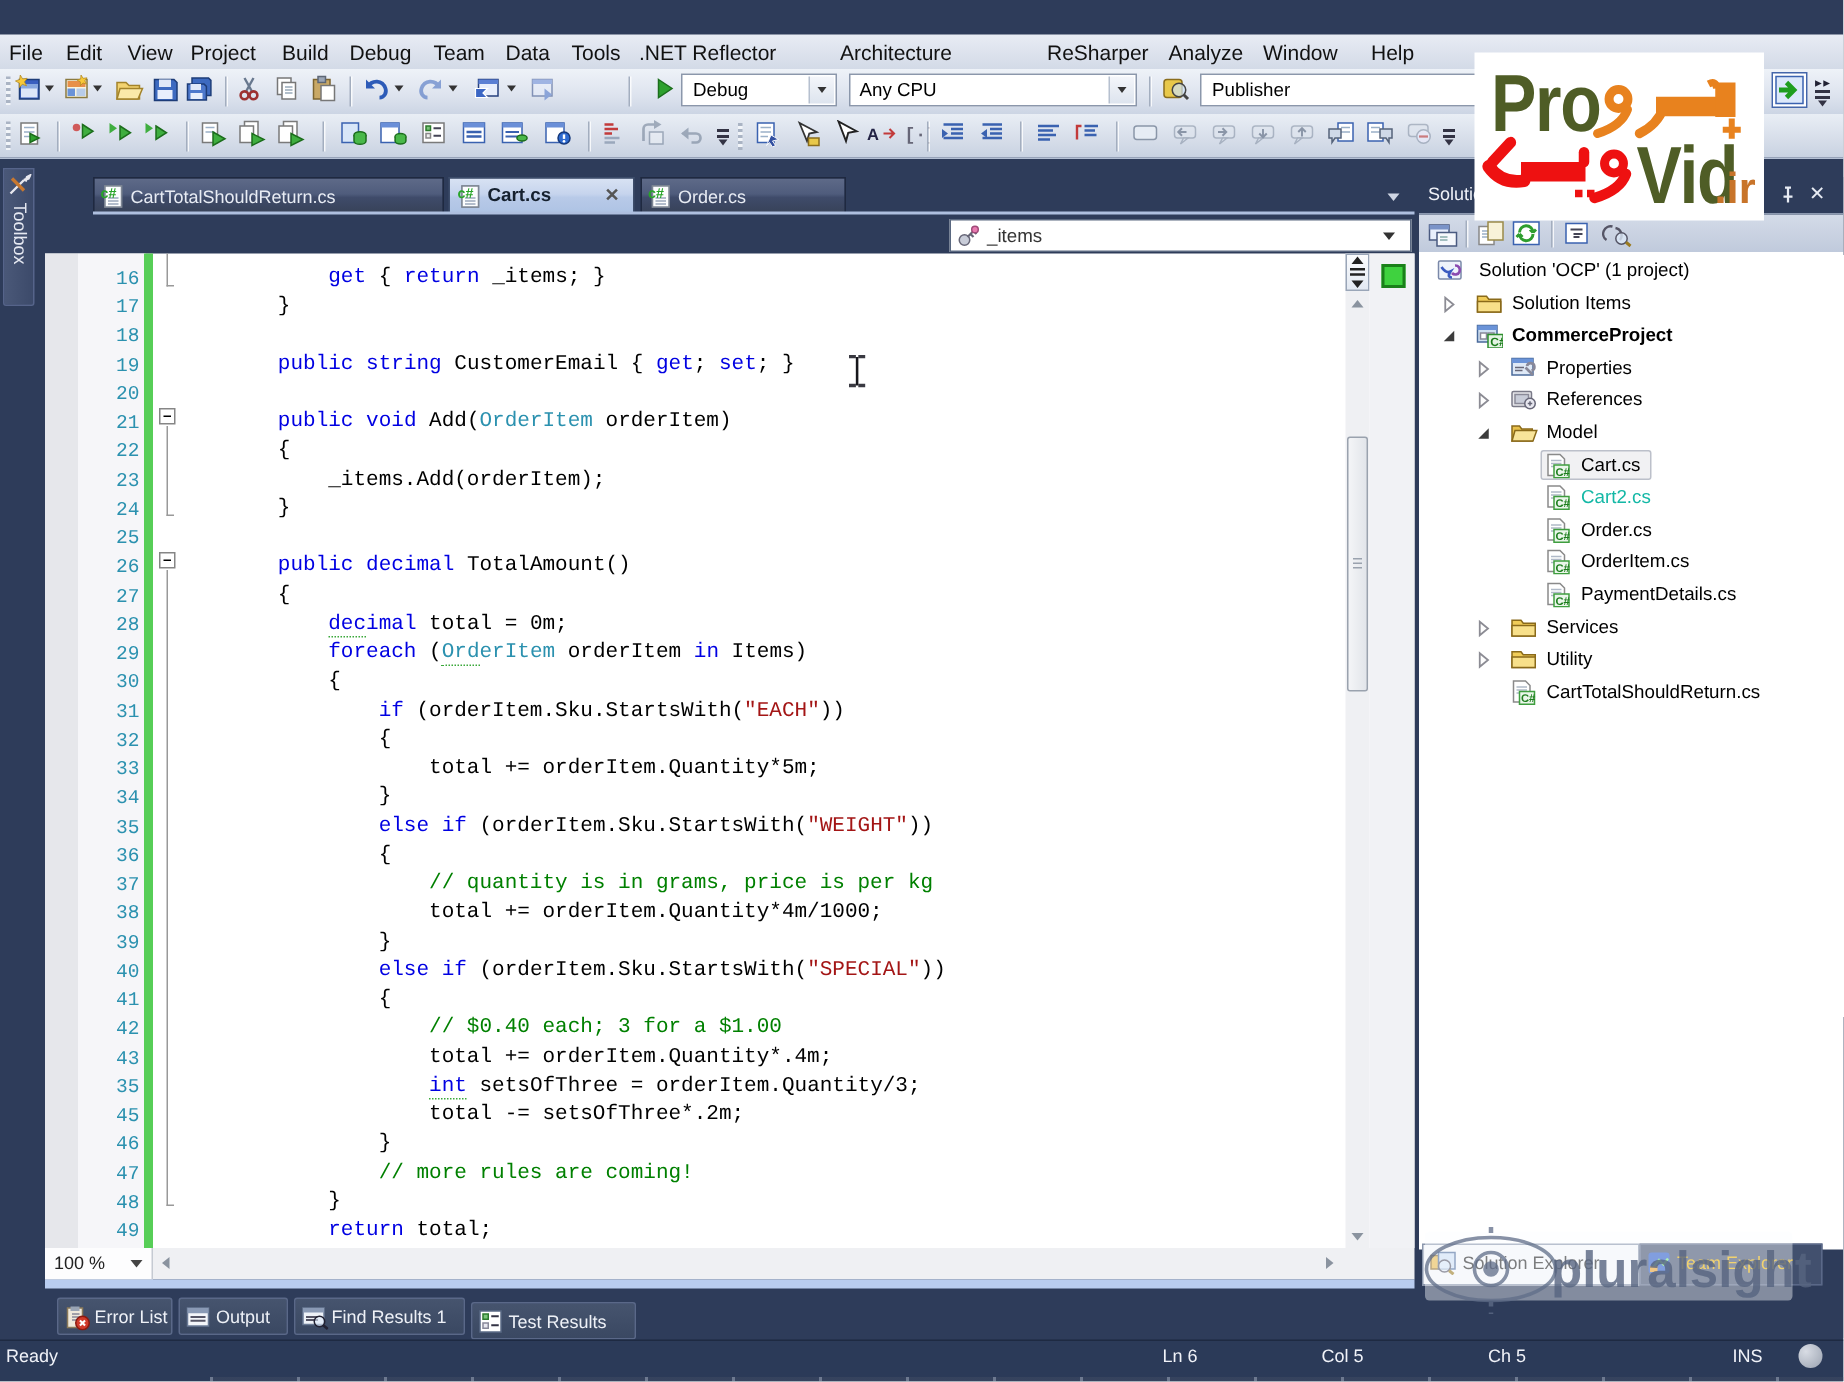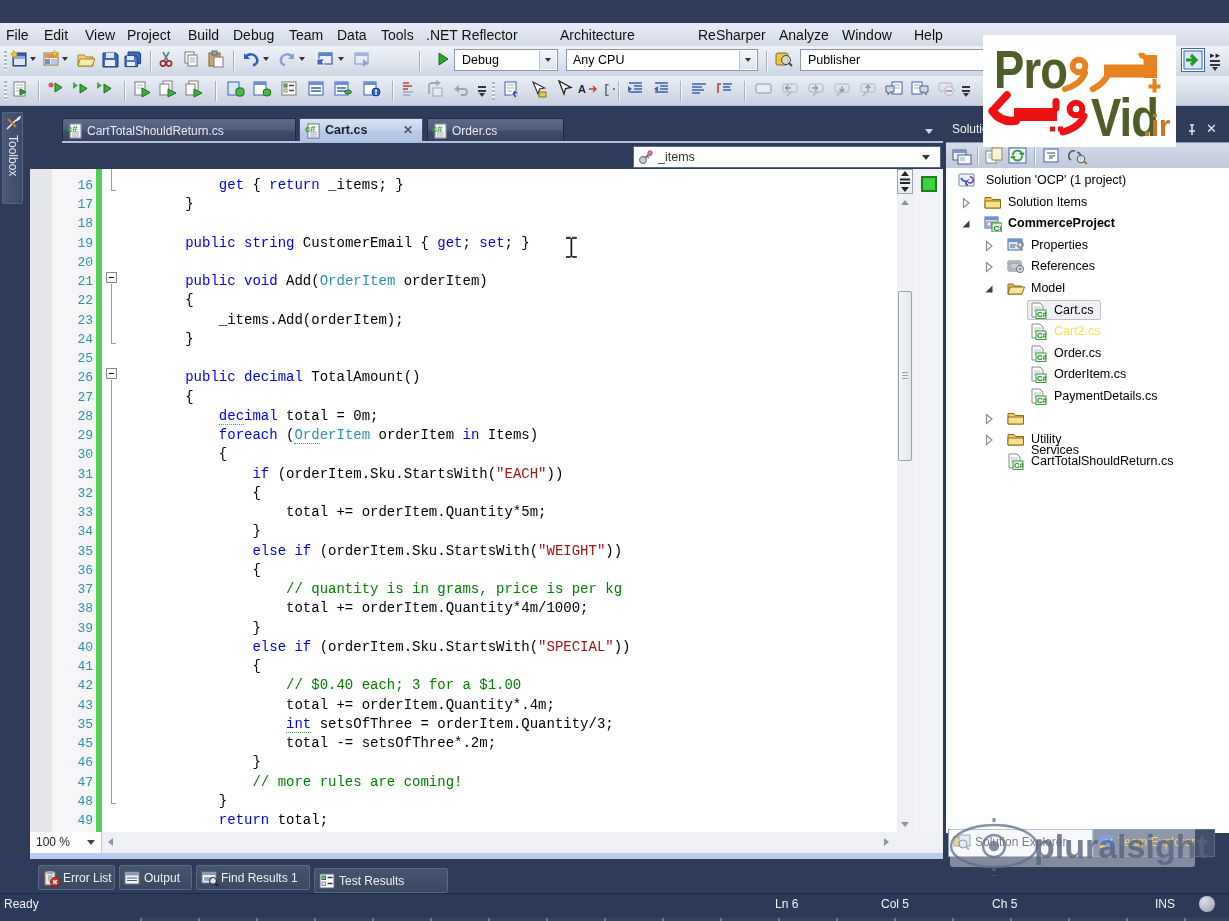--- a/index.html
+++ b/index.html
@@ -566,21 +566,21 @@
           <rect x="6" y="8" width="10" height="8.5" fill="#eaf6ea" stroke="#3f9e3f"></rect>
           <text x="7" y="15" font-size="7.5" font-weight="bold" fill="#1e7e1e" font-family="Liberation Sans">C#</text>
         </svg></div>
       <div class="abs" style="left:1054px;top:302.6px;font-size:12.5px;font-weight:normal;color:#000;">Cart.cs</div>
       <div class="abs" style="left:1030px;top:323.2px;"><svg width="17" height="17">
           <path d="M2 1 h8 l3 3 v11 H2 z" fill="#fff" stroke="#8a8a8a"></path>
           <path d="M4 5 h7 M4 7 h7 M4 9 h4" stroke="#b0bac8" stroke-width="0.9"></path>
           <rect x="6" y="8" width="10" height="8.5" fill="#eaf6ea" stroke="#3f9e3f"></rect>
           <text x="7" y="15" font-size="7.5" font-weight="bold" fill="#1e7e1e" font-family="Liberation Sans">C#</text>
         </svg></div>
-      <div class="abs" style="left:1054px;top:324.2px;font-size:12.5px;font-weight:normal;color:#fde047;">Cart2.cs</div>
+      <div class="abs" style="left:1054px;top:324.2px;font-size:12.5px;font-weight:normal;color:#14b8a6;">Cart2.cs</div>
       <div class="abs" style="left:1030px;top:344.8px;"><svg width="17" height="17">
           <path d="M2 1 h8 l3 3 v11 H2 z" fill="#fff" stroke="#8a8a8a"></path>
           <path d="M4 5 h7 M4 7 h7 M4 9 h4" stroke="#b0bac8" stroke-width="0.9"></path>
           <rect x="6" y="8" width="10" height="8.5" fill="#eaf6ea" stroke="#3f9e3f"></rect>
           <text x="7" y="15" font-size="7.5" font-weight="bold" fill="#1e7e1e" font-family="Liberation Sans">C#</text>
         </svg></div>
       <div class="abs" style="left:1054px;top:345.8px;font-size:12.5px;font-weight:normal;color:#000;">Order.cs</div>
       <div class="abs" style="left:1030px;top:366.4px;"><svg width="17" height="17">
           <path d="M2 1 h8 l3 3 v11 H2 z" fill="#fff" stroke="#8a8a8a"></path>
           <path d="M4 5 h7 M4 7 h7 M4 9 h4" stroke="#b0bac8" stroke-width="0.9"></path>
@@ -595,21 +595,21 @@
           <text x="7" y="15" font-size="7.5" font-weight="bold" fill="#1e7e1e" font-family="Liberation Sans">C#</text>
         </svg></div>
       <div class="abs" style="left:1054px;top:389.0px;font-size:12.5px;font-weight:normal;color:#000;">PaymentDetails.cs</div>
       <svg class="abs" style="left:985px;top:412.6px" width="9" height="12">
         <path d="M1.5 1.5 L7 6 L1.5 10.5 Z" fill="#fdfdfd" stroke="#8c8c94" stroke-width="1.2"></path>
       </svg>
       <div class="abs" style="left:1007px;top:409.6px;"><svg width="19" height="16">
           <path d="M1 3.5 h6 l1.5 2 h8 v8.5 H1 z" fill="#f0cc58" stroke="#8a6a1a"></path>
           <path d="M1 7 h15.5 v7 H1 z" fill="#f8e08a" stroke="#8a6a1a"></path>
         </svg></div>
-      <div class="abs" style="left:1031px;top:410.6px;font-size:12.5px;font-weight:normal;color:#000;margin-top:32px;">Services</div>
+      <div class="abs" style="left:1031px;top:410.6px;font-size:12.5px;font-weight:normal;color:#000;">Services</div>
       <svg class="abs" style="left:985px;top:434.2px" width="9" height="12">
         <path d="M1.5 1.5 L7 6 L1.5 10.5 Z" fill="#fdfdfd" stroke="#8c8c94" stroke-width="1.2"></path>
       </svg>
       <div class="abs" style="left:1007px;top:431.2px;"><svg width="19" height="16">
           <path d="M1 3.5 h6 l1.5 2 h8 v8.5 H1 z" fill="#f0cc58" stroke="#8a6a1a"></path>
           <path d="M1 7 h15.5 v7 H1 z" fill="#f8e08a" stroke="#8a6a1a"></path>
         </svg></div>
       <div class="abs" style="left:1031px;top:432.2px;font-size:12.5px;font-weight:normal;color:#000;">Utility</div>
       <div class="abs" style="left:1007px;top:452.8px;"><svg width="17" height="17">
           <path d="M2 1 h8 l3 3 v11 H2 z" fill="#fff" stroke="#8a8a8a"></path>
@@ -668,21 +668,21 @@
 <div class="abs" style="left:196px;top:865px;width:114px;height:25px;background:linear-gradient(#46546e,#3a4862);border:1px solid #5a6888;border-radius:2px;">
 <div class="abs" style="left:4px;top:4px;"><svg width="18" height="17">
           <rect x="1" y="2" width="14" height="11" fill="#eef2f8" stroke="#6a7a95"></rect>
           <rect x="1" y="2" width="14" height="3" fill="#8a9ab5"></rect>
           <path d="M3 8 h8 M3 10 h8" stroke="#556" stroke-width="1.2"></path>
           <circle cx="12" cy="11" r="3.5" fill="#dce8f8" fill-opacity="0.6" stroke="#223"></circle>
           <path d="M14.5 13.5 l3 2.5" stroke="#223" stroke-width="1.8"></path>
         </svg></div>
 <div class="abs" style="left:24px;top:5px;font-size:12px;color:#eef1f7;">Find Results 1</div>
     </div>
-<div class="abs" style="left:314px;top:868px;width:134px;height:25px;background:linear-gradient(#46546e,#3a4862);border:1px solid #5a6888;border-radius:2px;">
+<div class="abs" style="left:314px;top:868px;width:110px;height:25px;background:linear-gradient(#46546e,#3a4862);border:1px solid #5a6888;border-radius:2px;">
 <div class="abs" style="left:4px;top:4px;"><svg width="17" height="17">
           <rect x="1" y="1" width="14" height="14" fill="#fff" stroke="#5a6a85"></rect>
           <rect x="3" y="3" width="3.5" height="3.5" fill="#7ac47a" stroke="#2c7a2c"></rect>
           <rect x="3" y="9" width="3.5" height="3.5" fill="#e8e8f0" stroke="#889"></rect>
           <path d="M8.5 4.5 h5 M8.5 10.5 h5" stroke="#334" stroke-width="1.4"></path>
         </svg></div>
 <div class="abs" style="left:24px;top:5px;font-size:12px;color:#eef1f7;">Test Results</div>
     </div>
 <div class="abs" style="left:0;top:893px;width:1229px;height:28px;background:#2b3a58;border-top:1px solid #1e2a42;">
 <div class="abs" style="left:4px;top:3px;font-size:12px;color:#f0f2f8;">Ready</div>

